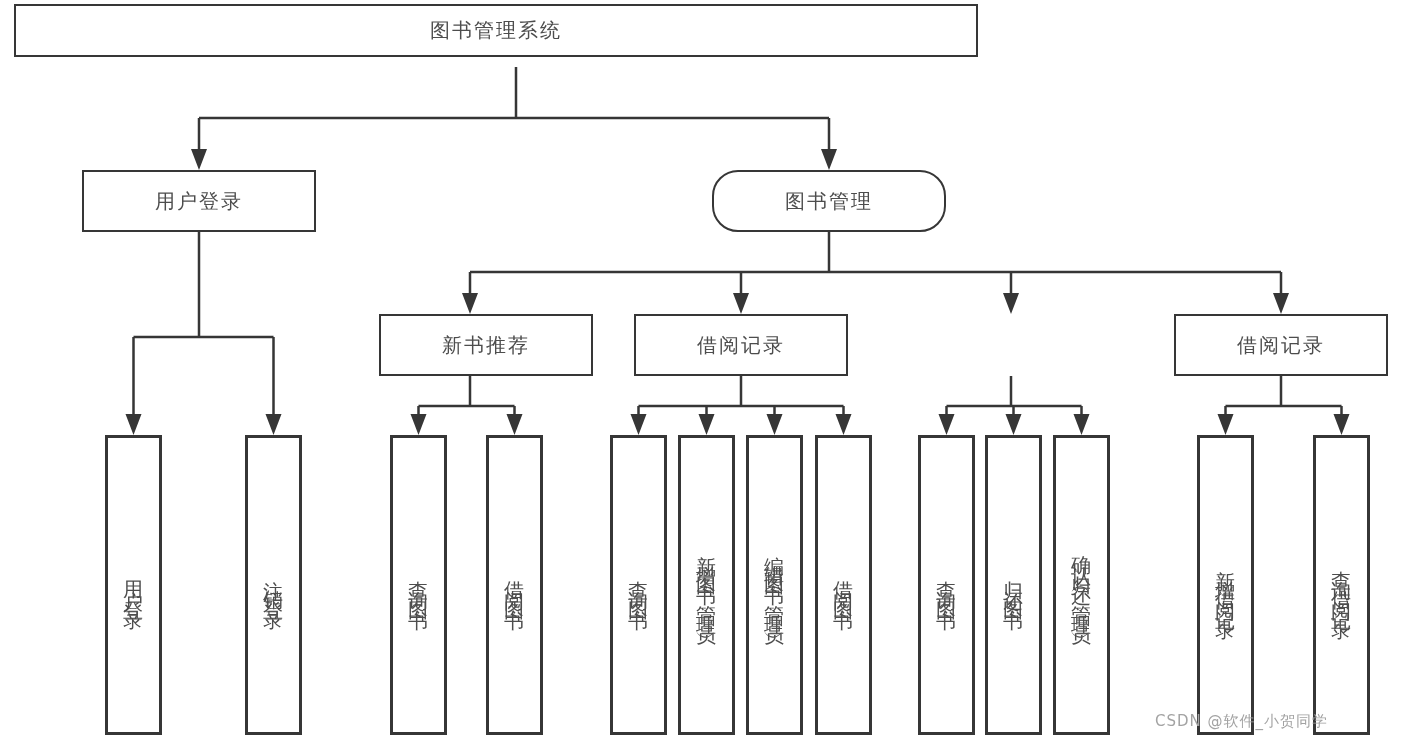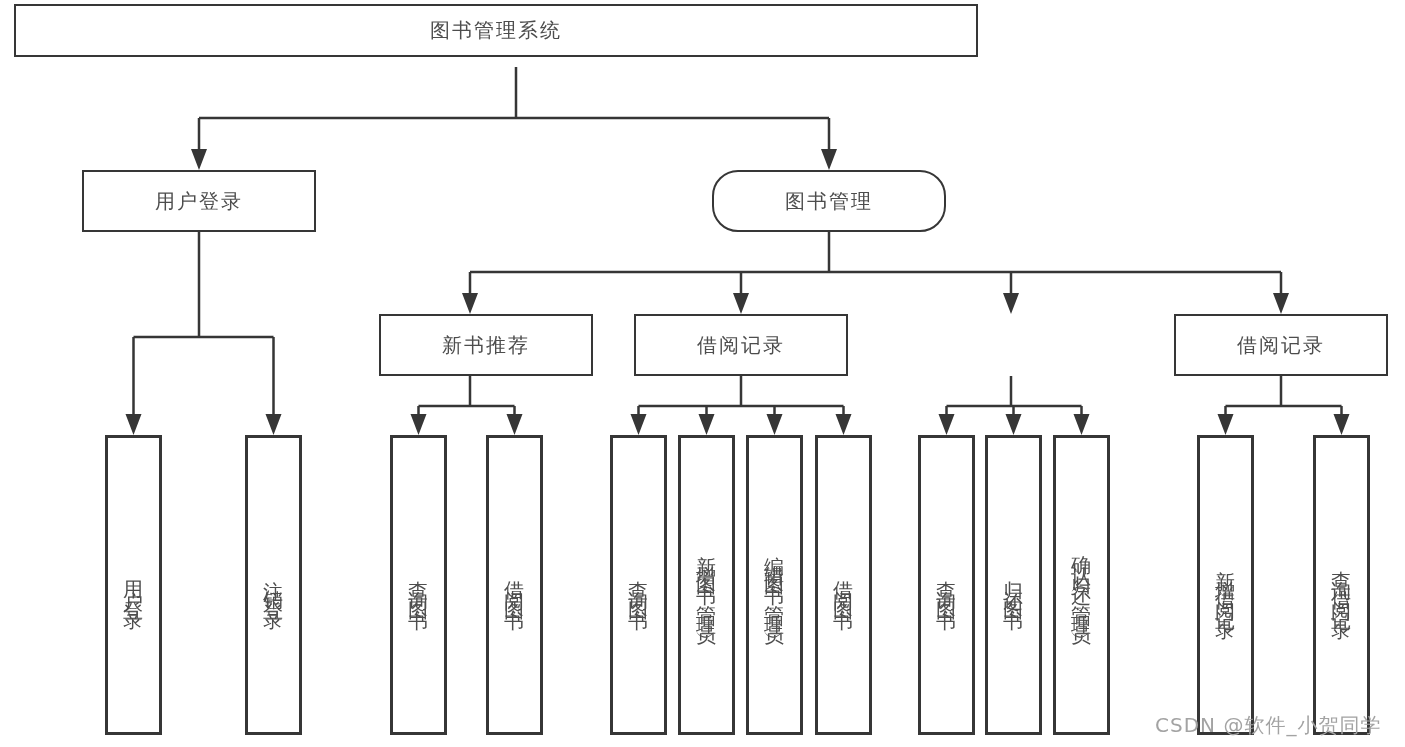--- a/index.html
+++ b/index.html
@@ -54,21 +54,21 @@
     font-size: 20px;
     line-height: 1;
     letter-spacing: 10px;
     color: var(--text);
     white-space: nowrap;
   }
   .watermark {
     position: absolute;
     left: 1155px;
     top: 712px;
-    font-size: 20px;
+    font-size: 15px;
     letter-spacing: 1px;
     color: var(--watermark);
     z-index: 5;
     white-space: nowrap;
   }
   
   .n-root  { left: 14px;  top: 4px;  width: 964px; height: 53px; }
   
   .n-user  { left: 82px;  top: 170px; width: 234px; height: 62px; }
   .n-book  { left: 712px; top: 170px; width: 234px; height: 62px; border-radius: 26px; }

